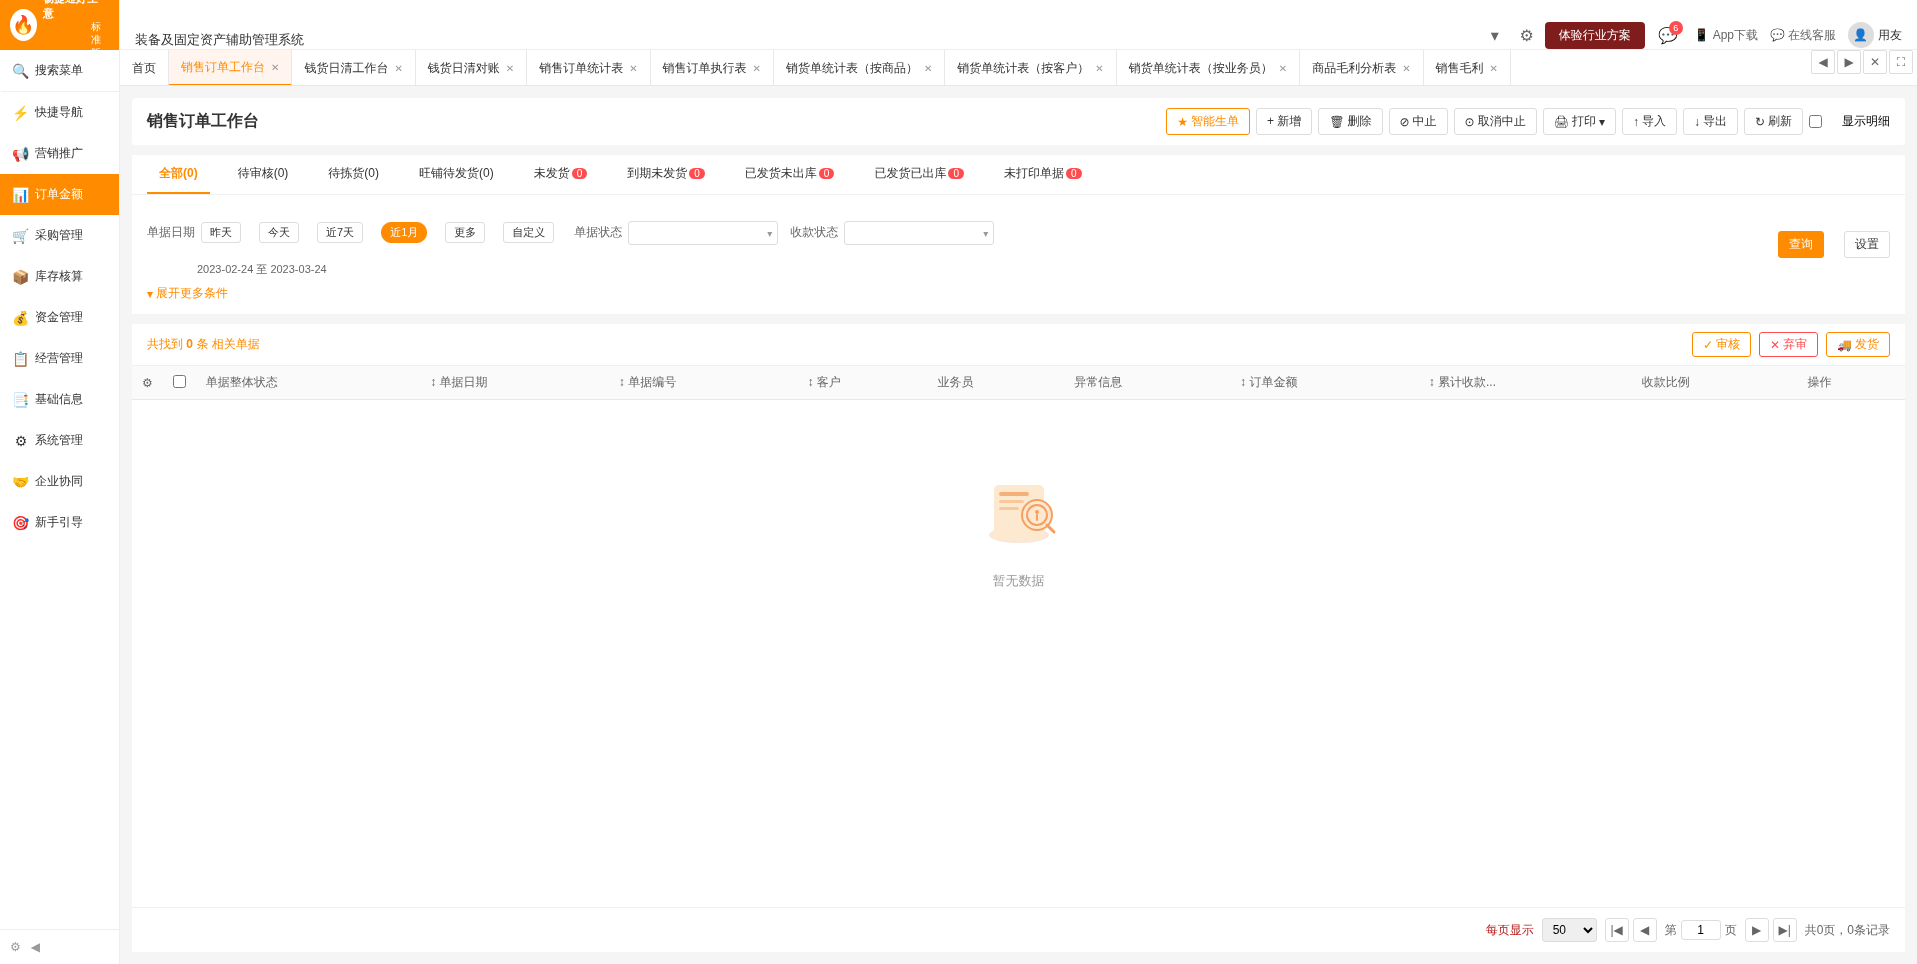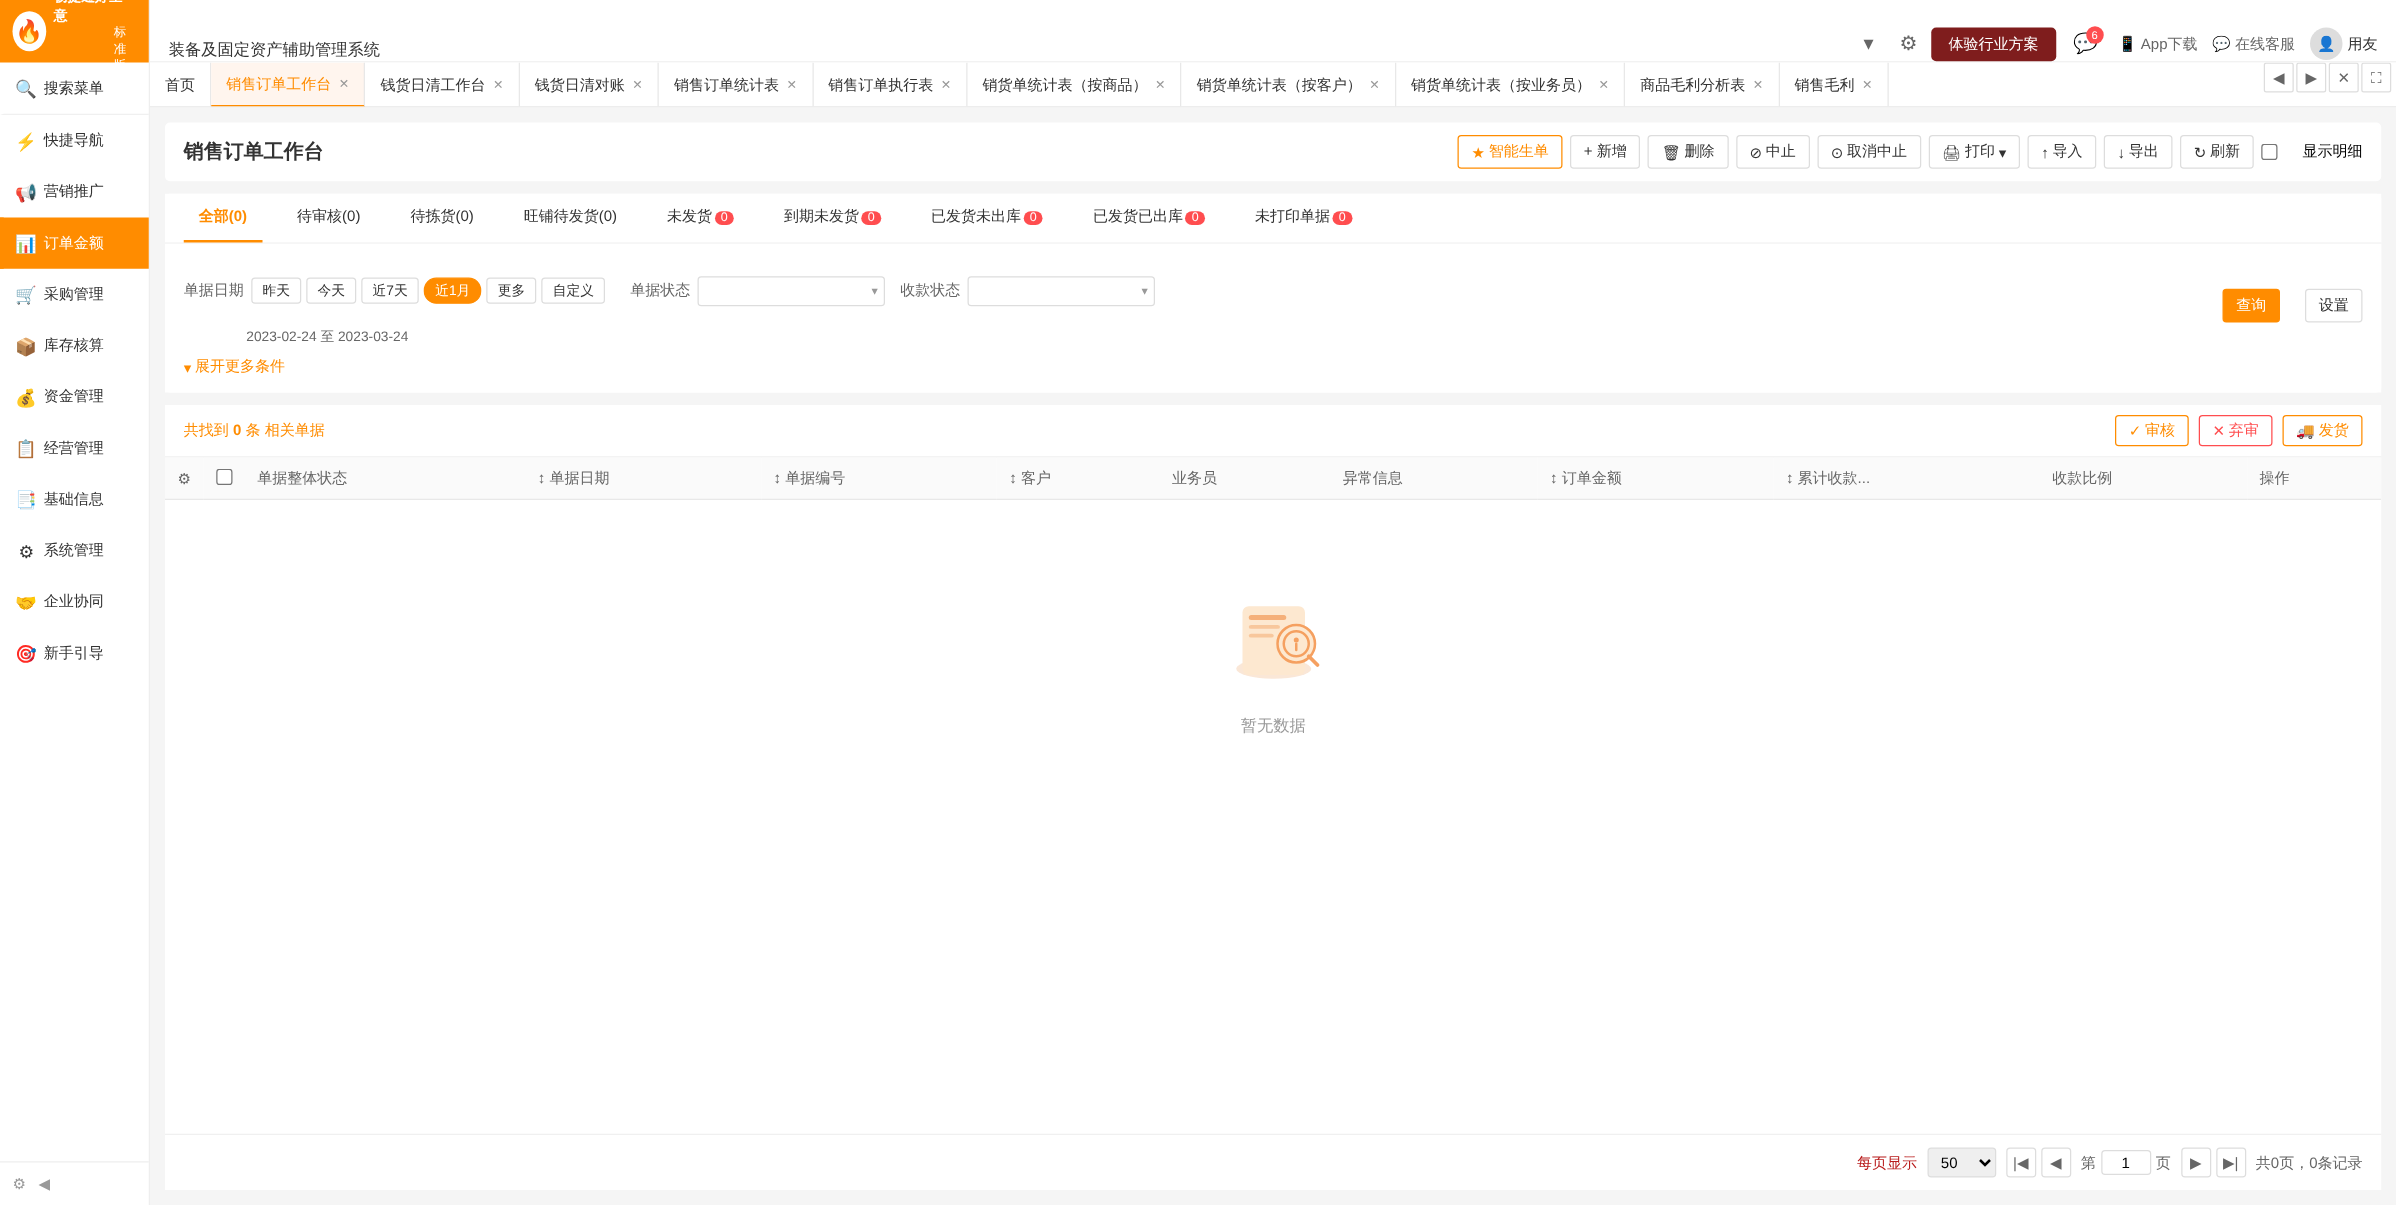--- a/index.html
+++ b/index.html
@@ -52,21 +52,21 @@
     .filter-tabs { display: flex; align-items: center; gap: 16px; background: #fff; padding: 0 15px; border-bottom: 1px solid #f0f0f0; }
     .filter-tab { padding: 10px 12px; cursor: pointer; font-size: 12px; color: #333; border-bottom: 2px solid transparent; white-space: nowrap; }
     .filter-tab.active { color: #ff8c00; border-bottom-color: #ff8c00; font-weight: bold; }
     .filter-tab .count-badge { background: #ff4d4f; color: #fff; border-radius: 10px; padding: 0 5px; font-size: 10px; margin-left: 2px; }
 
     
     .search-filters { background: #fff; padding: 12px 15px; }
     .filter-row { display: flex; align-items: center; gap: 12px; flex-wrap: wrap; }
     .filter-item { display: flex; align-items: center; gap: 6px; }
     .filter-label { color: #666; font-size: 12px; white-space: nowrap; }
-    .filter-date-btns { display: flex; gap: 4px; align-items: flex-end; }
+    .filter-date-btns { display: flex; gap: 18px; align-items: flex-end; }
     .date-btn { padding: 2px 8px; border: 1px solid #ddd; border-radius: 3px; cursor: pointer; font-size: 11px; color: #333; background: #fff; }
     .date-btn.active { background: #ff8c00; color: #fff; border-color: #ff8c00; border-radius: 10px; }
     .filter-select { border: 1px solid #ddd; border-radius: 3px; padding: 4px 24px 4px 8px; font-size: 12px; background: #fff; cursor: pointer; min-width: 150px; appearance: none; position: relative; }
     .select-wrapper { position: relative; display: inline-block; }
     .select-wrapper::after { content: '▾'; position: absolute; right: 6px; top: 50%; transform: translateY(-50%); color: #999; font-size: 10px; pointer-events: none; }
     .expand-btn { color: #ff8c00; cursor: pointer; font-size: 12px; display: flex; align-items: center; gap: 3px; margin-top: 8px; }
 
     
     .table-area { background: #fff; flex: 1; display: flex; flex-direction: column; }
     .table-toolbar { padding: 8px 15px; display: flex; align-items: center; justify-content: space-between; border-bottom: 1px solid #f0f0f0; }

